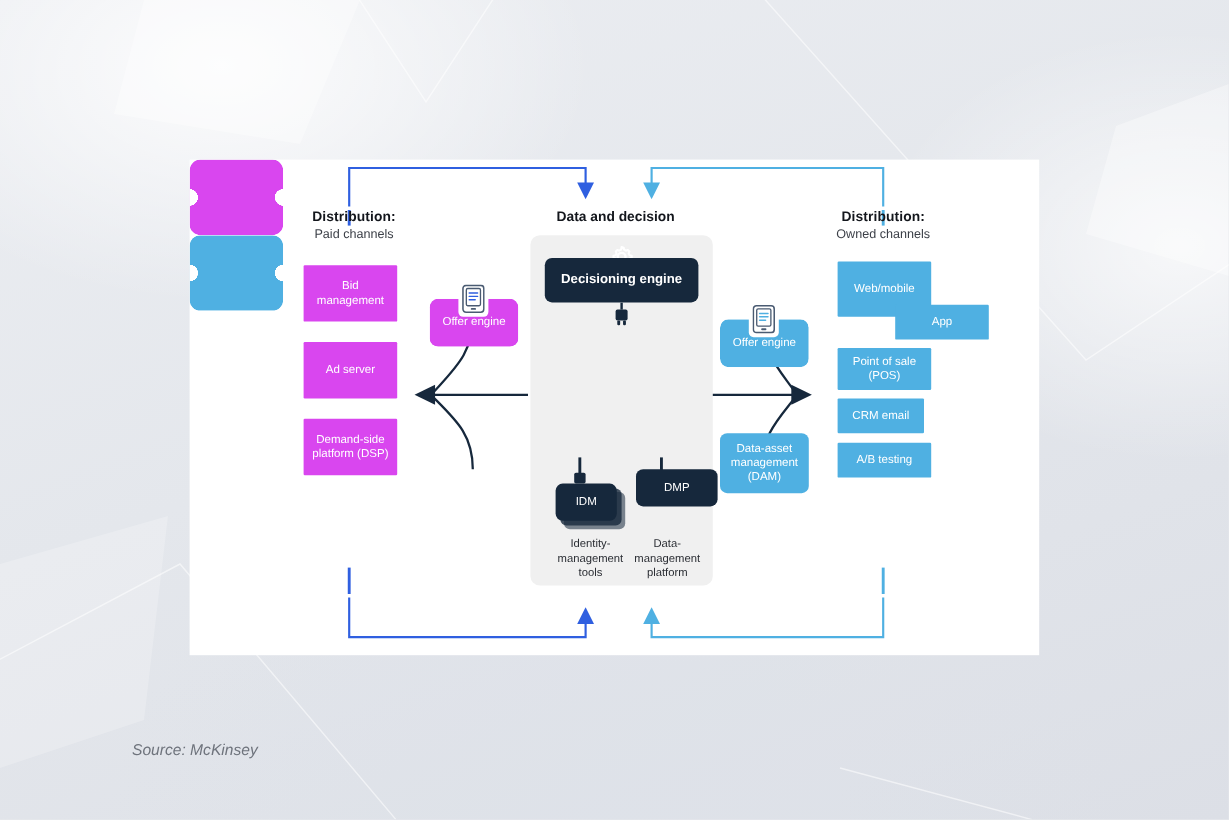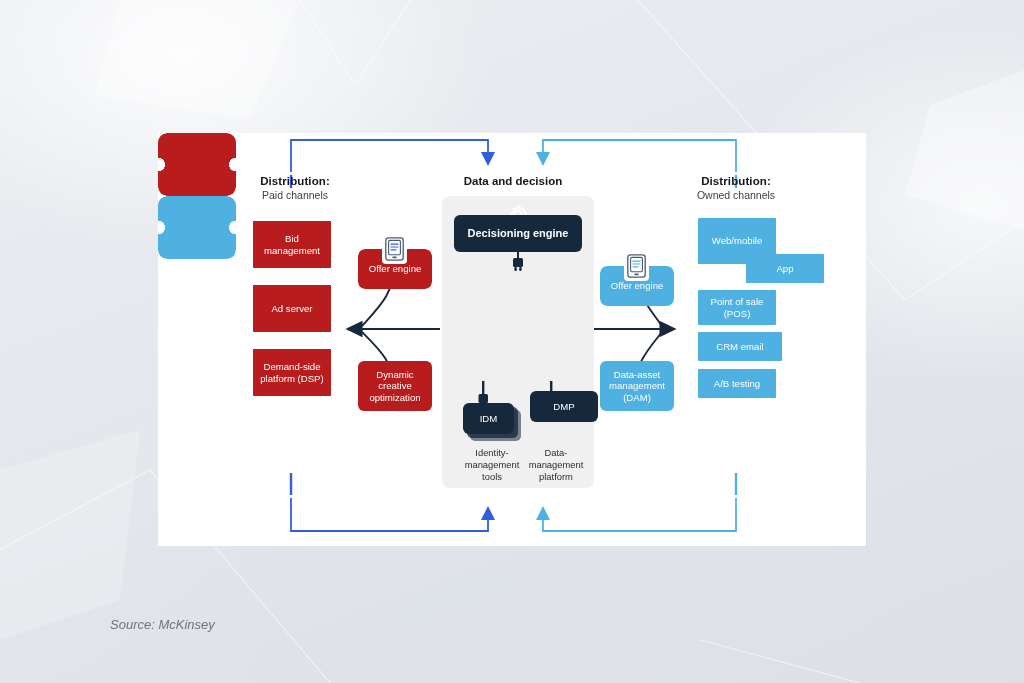--- a/index.html
+++ b/index.html
@@ -36,21 +36,21 @@
     background: #f0f0f0;
     border-radius: 8px;
   }
   .node {
     position: absolute;
     display: flex; align-items: center; justify-content: center;
     text-align: center; line-height: 1.18;
     color: #ffffff;
     font-size: 9.6px;
   }
-  .blue   { background: #b91c1c; }
+  .blue   { background: #d946ef; }
   .lblue  { background: #4fb0e2; }
   .dark   { background: #16283c; }
   .sq     { border-radius: 1px; }
   .r6     { border-radius: 6px; }
 
   
   .notch-top {
     border-radius: 7px;
     -webkit-mask:
       radial-gradient(circle 9px at 50% 0, transparent 98%, #000 100%);
@@ -206,25 +206,20 @@
       <rect x="3.6" y="3.4" width="11.8" height="14.4" rx="1.2" fill="#fff" stroke="#4a5b72" stroke-width="1.1"></rect>
       <g stroke="#2f5fe0" stroke-width="1.2" stroke-linecap="round">
         <path d="M6 7.2 H13"></path>
           <path d="M6 10 H13"></path>
           <path d="M6 12.8 H11"></path>
       </g>
       <rect x="7.3" y="19.6" width="4.4" height="1.6" rx="0.8" fill="#4a5b72"></rect>
     </svg>
   </div>
 
-  <div class="node blue r6" style="left:200px; top:228px; width:74px; height:50px;">
-    <span style="white-space:pre-line">Dynamic
-creative
-optimization</span>
-  </div>
 
   <div class="gbox" style="left:284px; top:63px; width:152px; height:292px;"></div>
 
   <div style="position:absolute; left:345px; top:66px; width:30px; height:30px; background:#f0f0f0; border-radius:50%; display:flex; align-items:center; justify-content:center;">
     <svg width="24" height="24" viewBox="0 0 24 24">
       <g fill="none" stroke="#ffffff" stroke-width="1.9" stroke-linejoin="round">
         <path d="M12 3.2 l1.9 .55 .45 1.85 1.55 .9 1.8-.62 1.35 1.35 -.62 1.8 .9 1.55 1.85 .45 0 1.9 -1.85 .45 -.9 1.55 .62 1.8 -1.35 1.35 -1.8-.62 -1.55 .9 -.45 1.85 -1.9 0 -.45-1.85 -1.55-.9 -1.8 .62 -1.35-1.35 .62-1.8 -.9-1.55 -1.85-.45 0-1.9 1.85-.45 .9-1.55 -.62-1.8 1.35-1.35 1.8 .62 1.55-.9 .45-1.85 z" transform="scale(0.92) translate(1,1)"></path>
         <circle cx="12" cy="12" r="3.3"></circle>
       </g>
     </svg>
@@ -292,21 +287,21 @@
   <div class="node lblue sq" style="left:540px; top:85px; width:78px; height:46px;">
     <span style="white-space:pre-line">Web/mobile</span>
   </div>
   <div class="node lblue sq" style="left:540px; top:121px; width:78px; height:29px;margin-left:48px;">
     <span style="white-space:pre-line">App</span>
   </div>
   <div class="node lblue sq" style="left:540px; top:157px; width:78px; height:35px;">
     <span style="white-space:pre-line">Point of sale
 (POS)</span>
   </div>
-  <div class="node lblue sq" style="left:540px; top:199px; width:84px; height:29px;">
+  <div class="node lblue sq" style="left:540px; top:199px; width:72px; height:29px;">
     <span style="white-space:pre-line">CRM email</span>
   </div>
   <div class="node lblue sq" style="left:540px; top:236px; width:78px; height:29px;">
     <span style="white-space:pre-line">A/B testing</span>
   </div>
 
   <div class="waist lblue" style="left:540px; top:277px; width:78px; height:63px;">
     <div class="half top" style="white-space:pre-line">Web analytics</div>
     <div class="rule"></div>
     <div class="half bot" style="white-space:pre-line">Journey

